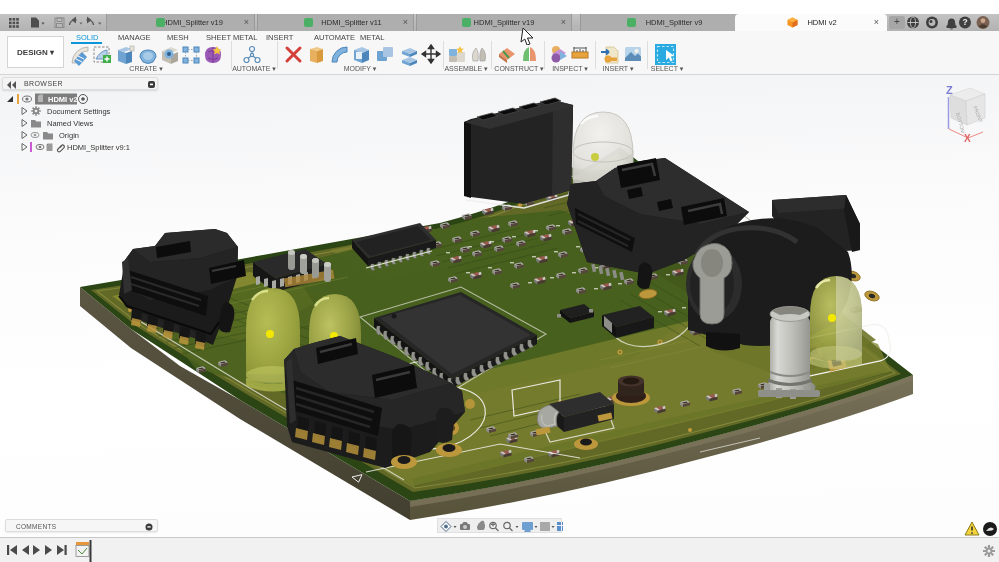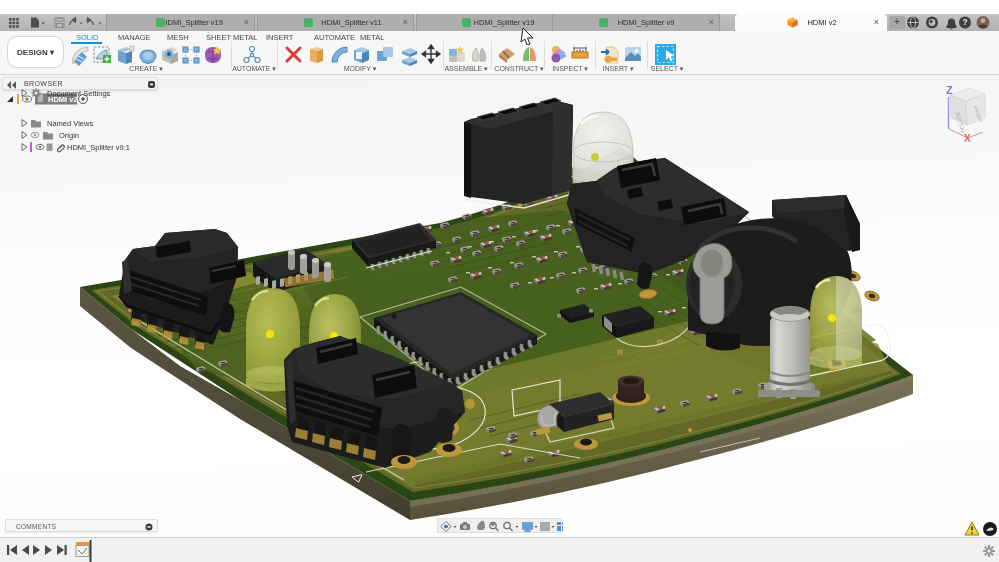--- a/index.html
+++ b/index.html
@@ -6,21 +6,21 @@
 #app{position:relative;width:999px;height:562px;background:#fff}
 #titlebar{position:absolute;left:0;top:0;width:999px;height:14px;background:#ececec;border-bottom:1px solid #cfcfcf}
 .tl{position:absolute;top:3.5px;width:7px;height:7px;border-radius:50%}
 #titletext{position:absolute;top:1px;width:100%;text-align:center;font-size:9px;font-weight:bold;color:#3a3a3a}
 #tabrow{position:absolute;left:0;top:14px;width:999px;height:17px;background:linear-gradient(#c3c3c3,#b2b2b2)}
 .dtab{position:absolute;top:0;height:17px;background:#aeaeae;border-left:1px solid #999;border-right:1px solid #999;color:#2c2c2c;font-size:7.5px;line-height:17px;text-align:center;white-space:nowrap}
 .dtab .cx{position:absolute;right:5px;top:0;color:#555;font-size:9px}
 .dtab .dico{position:absolute;width:9px;height:9px;top:4px;border-radius:2px;background:#4caf66}
 #atab{position:absolute;left:735px;top:0;width:152px;height:17px;background:#fbfbfb;border-radius:4px 4px 0 0;font-size:7.5px;line-height:17px;text-align:center;color:#222}
 #ribbon{position:absolute;left:0;top:31px;width:999px;height:44px;background:#f7f7f7;border-bottom:1px solid #d5d5d5}
-#designbtn{position:absolute;left:7px;top:5px;width:57px;height:32px;background:#fff;border:1px solid #d4d4d4;border-radius:10px;font-size:8px;font-weight:bold;color:#3c3c3c;text-align:center;line-height:32px}
+#designbtn{position:absolute;left:7px;top:5px;width:57px;height:32px;background:#fff;border:1px solid #d4d4d4;border-radius:0;font-size:8px;font-weight:bold;color:#3c3c3c;text-align:center;line-height:32px}
 .rtab{position:absolute;top:2px;font-size:7.5px;color:#444}
 .rtab.act{color:#0a96d7}
 .runder{position:absolute;left:71px;top:10.5px;width:31px;height:2.5px;background:#0a96d7}
 .glabel{position:absolute;top:34px;font-size:7px;color:#555;white-space:nowrap;transform:translateX(-50%)}
 .gsep{position:absolute;top:10px;width:1px;height:28px;background:#ddd}
 #canvas{position:absolute;left:0;top:75px;width:999px;height:462px;background:linear-gradient(178deg,#f2f3f4 0%,#fbfbfc 30%,#ffffff 65%,#fdfdfd 100%)}
 #browser{position:absolute;left:2px;top:2px;width:156px;height:13px;background:#f4f4f4;border:1px solid #ddd;border-radius:2px;box-shadow:0 1px 2px rgba(0,0,0,.12);z-index:6}
 #browser .t{position:absolute;left:21px;top:2px;font-size:7px;color:#444;letter-spacing:.4px}
 .brow{position:absolute;font-size:7.5px;color:#333;white-space:nowrap;z-index:6}
 #comments{position:absolute;left:5px;top:444px;width:153px;height:13px;background:#f6f6f6;border:1px solid #ddd;border-radius:2px;z-index:6;box-shadow:0 1px 2px rgba(0,0,0,.08)}
@@ -631,21 +631,21 @@
       </svg>
     <div class="dtab" style="left:106px;width:149px">
       <span class="dico" style="left:49px"></span><span style="margin-left:24px">HDMI_Splitter v19</span><span class="cx">×</span>
     </div>
     <div class="dtab" style="left:257px;width:157px">
       <span class="dico" style="left:46px"></span><span style="margin-left:32px">HDMI_Splitter v11</span><span class="cx">×</span>
     </div>
     <div class="dtab" style="left:416px;width:156px">
       <span class="dico" style="left:45px"></span><span style="margin-left:20px">HDMI_Splitter v19</span><span class="cx">×</span>
     </div>
-    <div class="dtab" style="left:552px;width:168px">
+    <div class="dtab" style="left:580px;width:168px">
       <span class="dico" style="left:46px"></span><span style="margin-left:20px">HDMI_Splitter v9</span><span class="cx">×</span>
     </div>
     <div id="atab">
       <svg width="11" height="11" style="position:absolute;left:52px;top:3px">
           <polygon points="5.5,0.5 10.5,3 10.5,8 5.5,10.5 0.5,8 0.5,3" fill="#f7941e"></polygon>
           <polygon points="5.5,0.5 10.5,3 5.5,5.5 0.5,3" fill="#fbb040"></polygon>
           <polygon points="5.5,5.5 10.5,3 10.5,8 5.5,10.5" fill="#e06f1f"></polygon>
         </svg>
       <span style="margin-left:22px">HDMI v2</span>
       <span style="position:absolute;right:8px;top:0;color:#555;font-size:9px">×</span>
@@ -854,21 +854,21 @@
             <ellipse cx="23" cy="6" rx="4.5" ry="3"></ellipse>
           </g>
           <circle cx="23" cy="6" r="1.6" fill="#777"></circle>
         <rect x="31" y="0.5" width="42" height="11" fill="#7d7d7d"></rect>
         <path d="M34 3h5v6h-5z M34 3l2-1.5h3V3" fill="#b5b5b5"></path>
         <text x="44" y="8.5" font-size="7.5" fill="#fff" font-weight="bold">HDMI v2</text>
         <circle cx="79" cy="6" r="4.5" fill="none" stroke="#555"></circle>
           <circle cx="79" cy="6" r="1.8" fill="#555"></circle>
       </svg>
     </div>
-    <div class="brow" style="left:20px;top:12px">
+    <div class="brow" style="left:20px;top:30px">
       <svg width="160" height="12" style="vertical-align:top">
         <path d="M2 2.5L7 6L2 9.5z" fill="none" stroke="#666"></path>
         <g fill="#8a8a8a">
             <circle cx="16" cy="6" r="3.2"></circle>
             <path d="M16 1.2v9.6M11.2 6h9.6M12.6 2.6l6.8 6.8M19.4 2.6l-6.8 6.8" stroke="#8a8a8a" stroke-width="1.6"></path>
           </g>
           <circle cx="16" cy="6" r="1.3" fill="#f4f4f4"></circle>
         <text x="27" y="8.5" font-size="7.5" fill="#333">Document Settings</text>
       </svg>
     </div>

